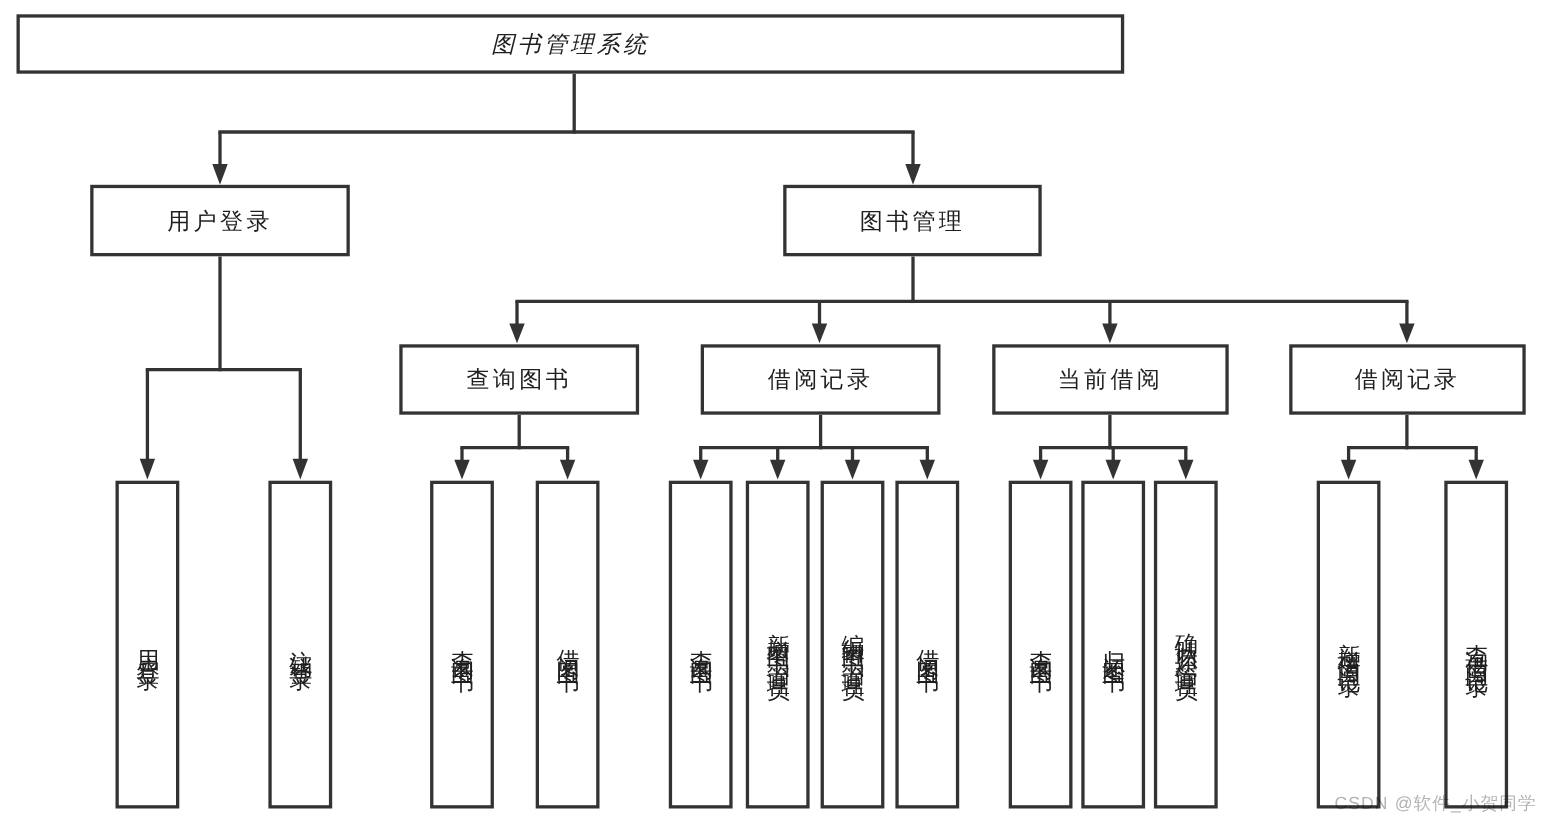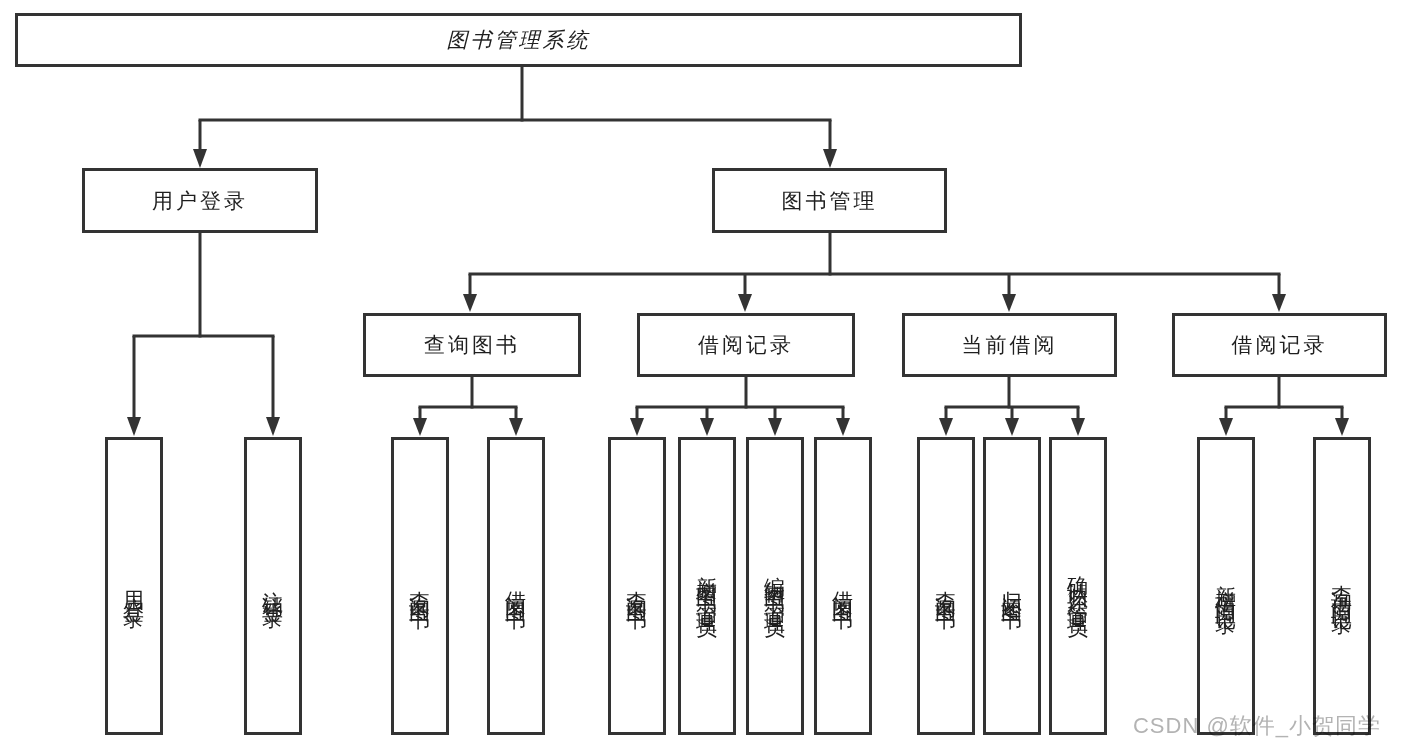--- a/index.html
+++ b/index.html
@@ -60,23 +60,23 @@
   .n-book-borrow{left:637px;top:313px;width:218px;height:64px;}
   .n-cur-borrow{left:902px;top:313px;width:215px;height:64px;}
   .n-borrow-rec{left:1172px;top:313px;width:215px;height:64px;}
   
   .lf-1{left:105px;} .lf-2{left:244px;} .lf-3{left:391px;} .lf-4{left:487px;}
   .lf-5{left:608px;} .lf-6{left:678px;} .lf-7{left:746px;} .lf-8{left:814px;}
   .lf-9{left:917px;} .lf-10{left:983px;} .lf-11{left:1049px;} .lf-12{left:1197px;}
   .lf-13{left:1313px;}
   #watermark{
     position:absolute;
-    right:24px;bottom:6px;
+    right:8px;bottom:6px;
     z-index:3;
-    font-size:22px;
+    font-size:16px;
     letter-spacing:1px;
     color:var(--watermark);
     mix-blend-mode:multiply;
     white-space:nowrap;
   }
 </style>
 </head>
 <body>
 
 <div id="canvas">

